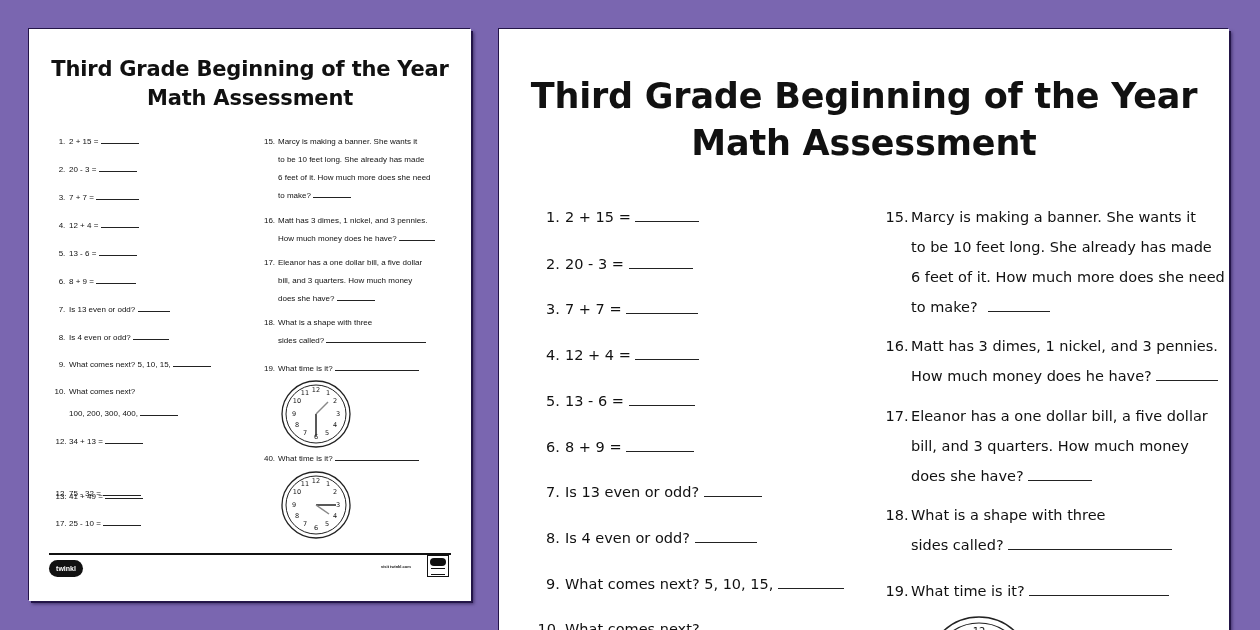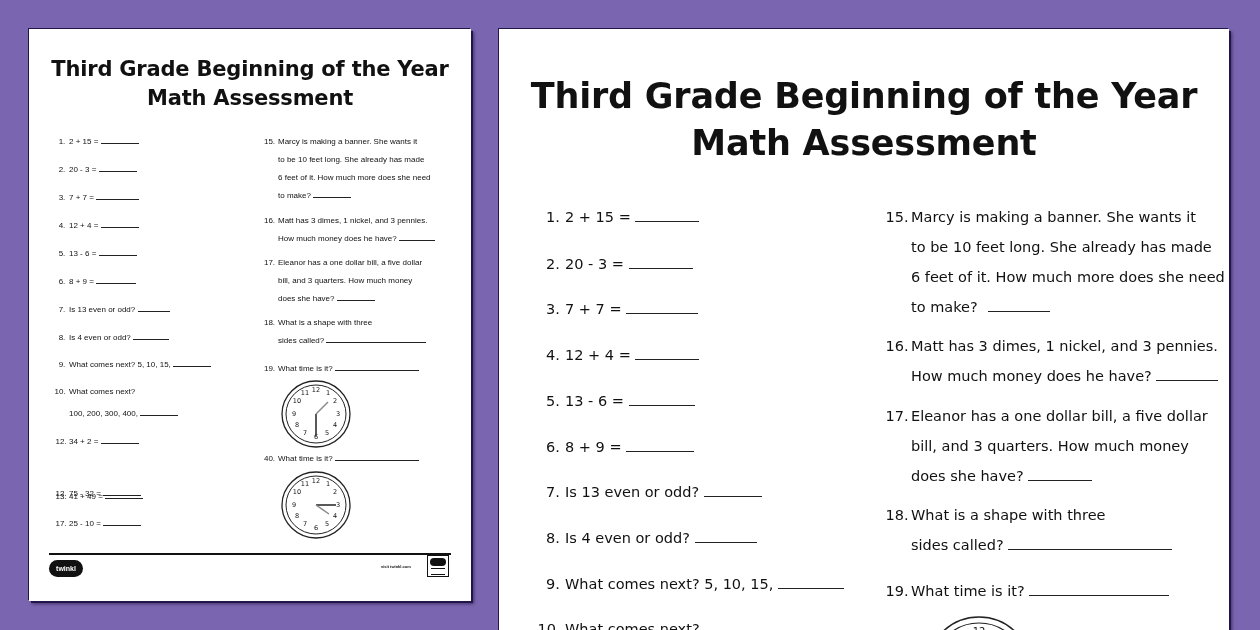--- a/index.html
+++ b/index.html
@@ -54,21 +54,21 @@
   <div class="q s" style="left:26px;top:136px"><span class="num">2.</span><span>20 - 3 = </span><span class="blank" style="width:38px"></span></div>
   <div class="q s" style="left:26px;top:164px"><span class="num">3.</span><span>7 + 7 = </span><span class="blank" style="width:43px"></span></div>
   <div class="q s" style="left:26px;top:192px"><span class="num">4.</span><span>12 + 4 = </span><span class="blank" style="width:38px"></span></div>
   <div class="q s" style="left:26px;top:220px"><span class="num">5.</span><span>13 - 6 = </span><span class="blank" style="width:38px"></span></div>
   <div class="q s" style="left:26px;top:248px"><span class="num">6.</span><span>8 + 9 = </span><span class="blank" style="width:40px"></span></div>
   <div class="q s" style="left:26px;top:276px"><span class="num">7.</span><span>Is 13 even or odd? </span><span class="blank" style="width:32px"></span></div>
   <div class="q s" style="left:26px;top:304px"><span class="num">8.</span><span>Is 4 even or odd? </span><span class="blank" style="width:36px"></span></div>
   <div class="q s" style="left:26px;top:331px"><span class="num">9.</span><span>What comes next? 5, 10, 15, </span><span class="blank" style="width:38px"></span></div>
   <div class="q s" style="left:22px;top:358px"><span class="num" style="width:18px">10.</span><span>What comes next?</span></div>
   <div class="q s" style="left:40px;top:380px"><span>100, 200, 300, 400, </span><span class="blank" style="width:38px"></span></div>
-  <div class="q s" style="left:24px;top:408px"><span class="num" style="width:16px">12.</span><span>34 + 2 = </span><span class="blank" style="width:38px"></span></div>
+  <div class="q s" style="left:24px;top:408px"><span class="num" style="width:16px">12.</span><span>34 + 13 = </span><span class="blank" style="width:38px"></span></div>
   <div class="q s" style="left:24px;top:460px"><span class="num" style="width:16px">12.</span><span>75 - 32 = </span><span class="blank" style="width:38px"></span></div>
   <div class="q s" style="left:24px;top:463px"><span class="num" style="width:16px">13.</span><span>41 + 49 = </span><span class="blank" style="width:38px"></span></div>
   <div class="q s" style="left:24px;top:490px"><span class="num" style="width:16px">17.</span><span>25 - 10 = </span><span class="blank" style="width:38px"></span></div>
 
   <div class="q s" style="left:232px;top:108px"><span class="num" style="width:17px">15.</span><span>Marcy is making a banner. She wants it</span></div>
   <div class="q s" style="left:249px;top:126px">to be 10 feet long. She already has made</div>
   <div class="q s" style="left:249px;top:144px">6 feet of it. How much more does she need</div>
   <div class="q s" style="left:249px;top:162px"><span>to make? </span><span class="blank" style="width:38px"></span></div>
 
   <div class="q s" style="left:232px;top:187px"><span class="num" style="width:17px">16.</span><span>Matt has 3 dimes, 1 nickel, and 3 pennies.</span></div>

